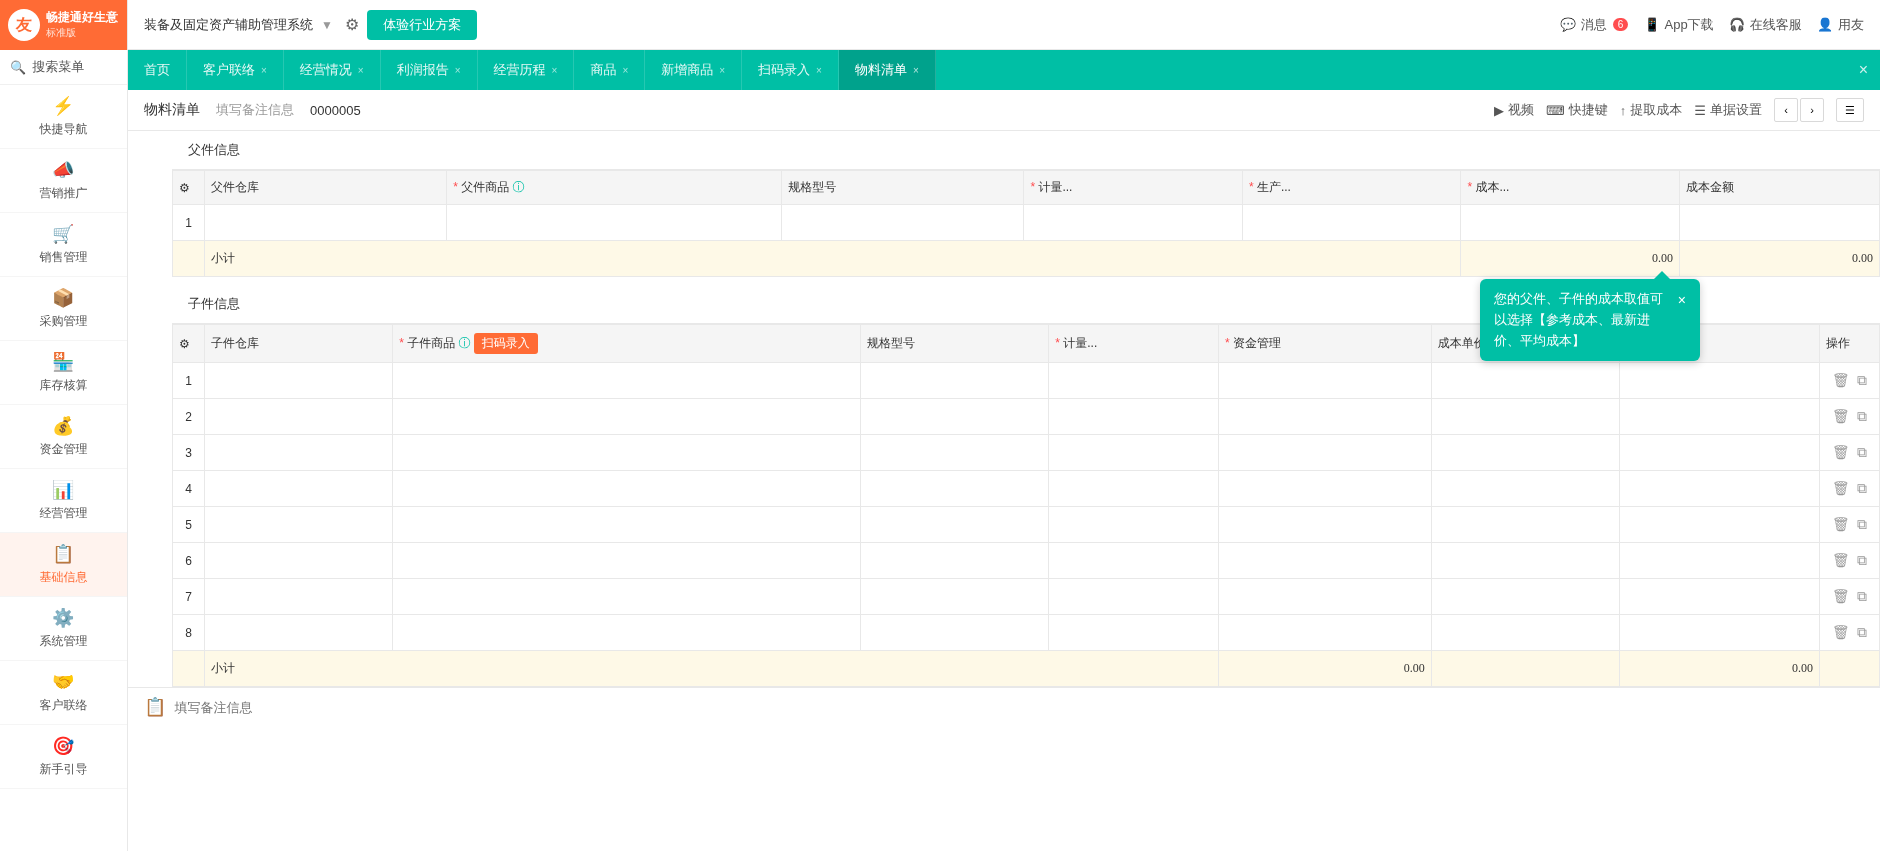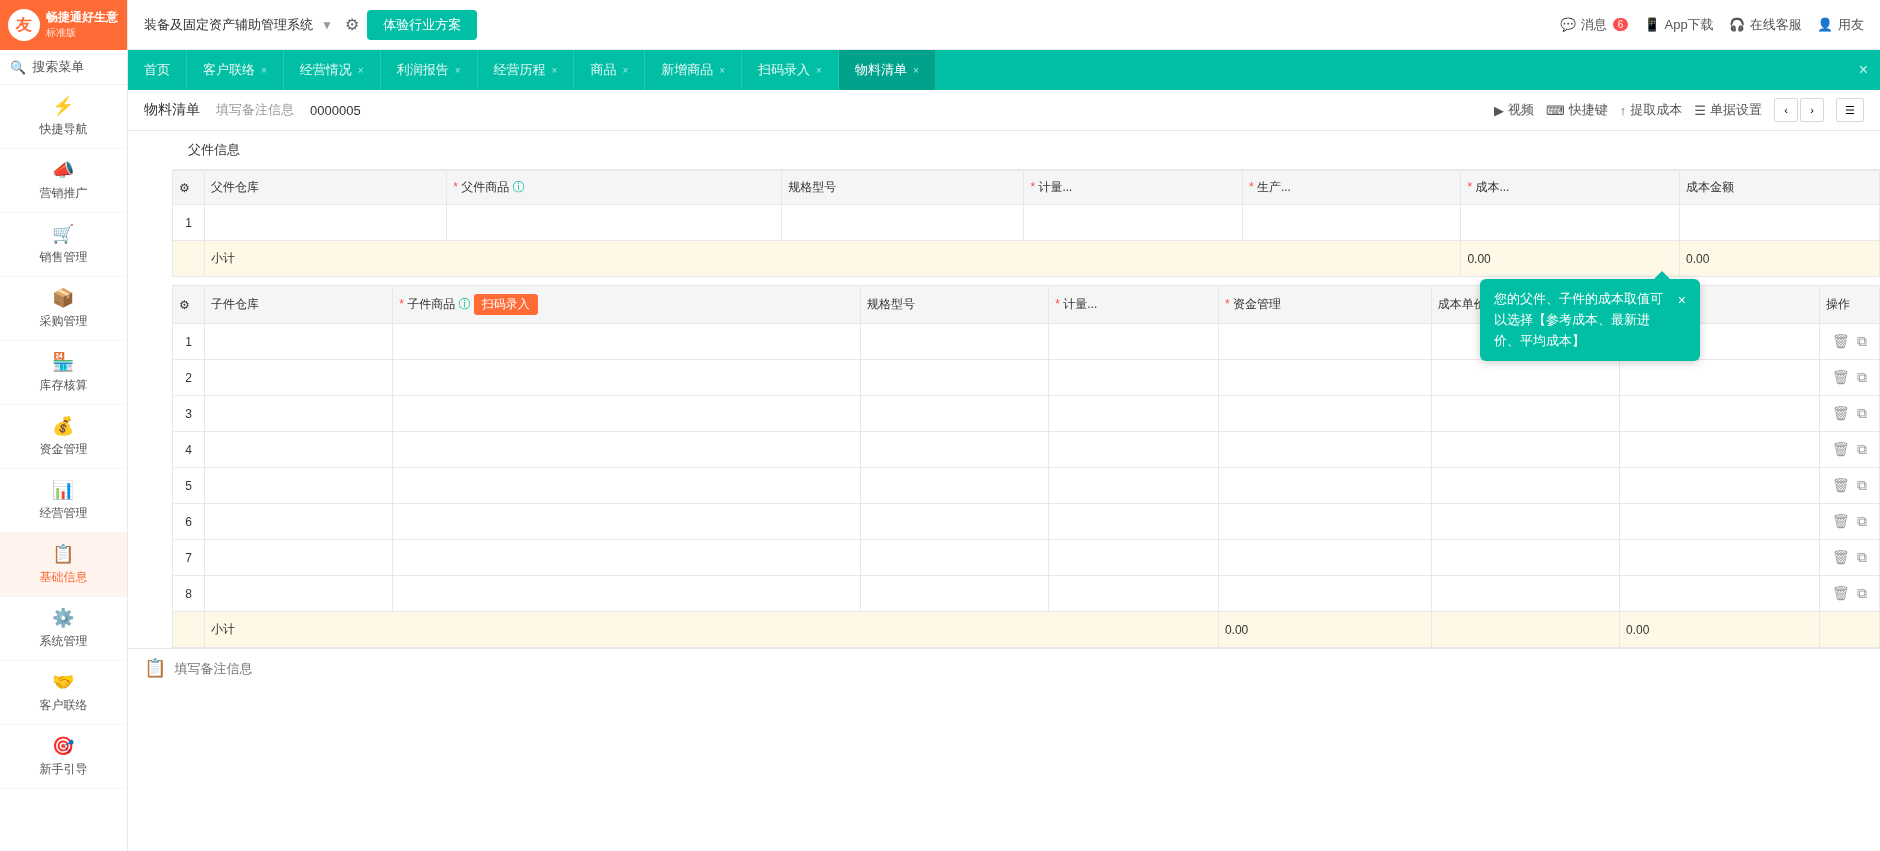--- a/index.html
+++ b/index.html
@@ -171,21 +171,21 @@
       height: 36px;
     }
     .data-table .required { color: #ff4d4f; }
     .data-table .subtotal-row td {
       background: #fef9e7;
       font-weight: 500;
     }
     .th-gear { width: 32px; text-align: center; }
     .col-num { text-align: center; color: #999; }
     .col-subtotal-label { color: #666; padding-left: 12px; }
-    .col-value { text-align: left; padding-right: 8px; font-weight: 500; }
+    .col-value { text-align: right; padding-right: 8px; font-weight: 500; font-family: Liberation Serif, serif; }
     .col-actions { width: 60px; text-align: center; white-space: nowrap; }
     .action-icon { cursor: pointer; color: #999; font-size: 14px; margin: 0 2px; }
 
     
     .tooltip-popup {
       position: absolute;
       background: #00bfa5;
       color: #fff;
       border-radius: 6px;
       padding: 10px 14px;
@@ -463,20 +463,21 @@
               <td></td>
               <td colspan="5" class="col-subtotal-label">小计</td>
               <td class="col-value">0.00</td>
               <td class="col-value">0.00</td>
             </tr>
           </tbody>
         </table>
       </div>
 
       <div class="section" style="margin-top:8px;">
+        <div class="section-title">子件信息</div>
         <table class="data-table">
           <thead>
             <tr>
               <th class="th-gear">⚙</th>
               <th>
                 <span>子件仓库</span>
               </th>
               <th>
                 <span class="required">*</span>
                 <span>子件商品</span>

